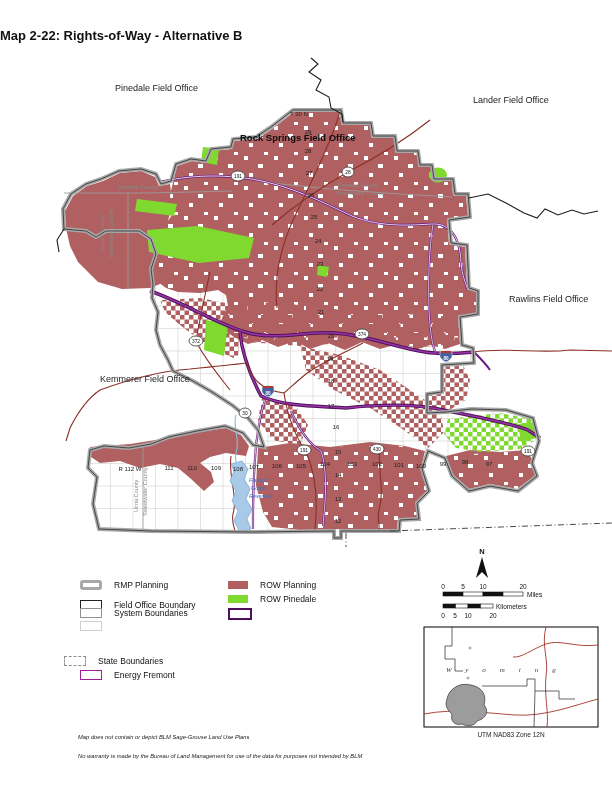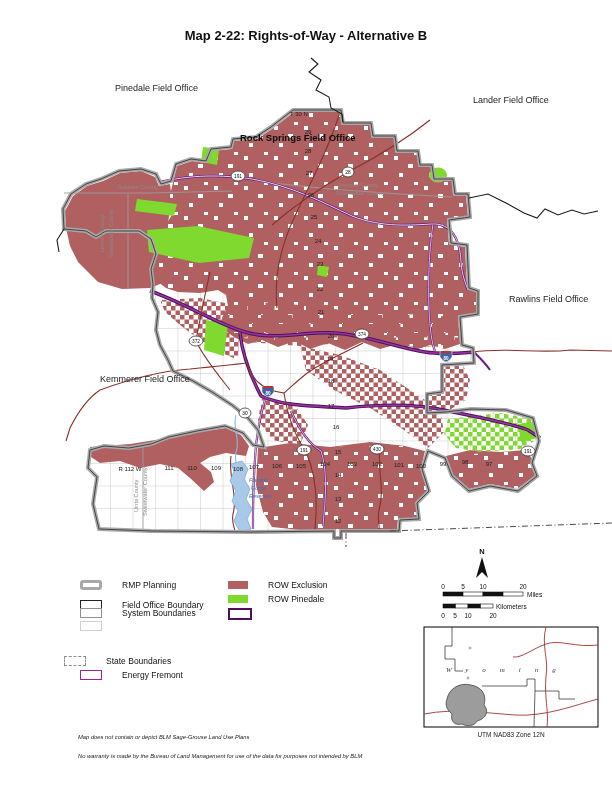--- a/index.html
+++ b/index.html
@@ -1,32 +1,32 @@
 <!DOCTYPE html>
 <html><head>
 <meta charset="utf-8">
 <style>
   html,body{margin:0;padding:0;background:#fff}
   body{width:612px;height:792px;position:relative;font-family:"Liberation Sans",sans-serif;overflow:hidden}
-  .title{position:absolute;top:28px;left:0;width:612px;text-align:center;font-size:13px;font-weight:bold;color:#111}
+  .title{position:absolute;top:28px;left:0;width:612px;font-size:13px;font-weight:bold;color:#111}
   svg{position:absolute;left:0;top:0}
   svg text{font-family:"Liberation Sans",sans-serif}
   .fo{font-size:9px;fill:#1c1c1c}
   .fob{font-size:9.5px;font-weight:bold;fill:#0d0d0d}
   .cty{font-size:5.6px;fill:#8a8a8a}
   .twp{font-size:6px;fill:#222;text-anchor:middle}
   .shl{font-size:4.8px;fill:#111;text-anchor:middle}
   .ishl{font-size:4.6px;fill:#fff;text-anchor:middle;font-weight:bold}
   .wat{font-size:5.4px;fill:#3f6fbe;font-style:italic}
   .sc{font-size:6.5px;fill:#111;text-anchor:middle}
   .scu{font-size:6.5px;fill:#111}
   .nlab{font-size:7.5px;font-weight:bold;fill:#111;text-anchor:middle}
   .wyo{font-size:7px;font-style:italic;fill:#3c3c3c;letter-spacing:14px;font-family:"Liberation Serif",serif}
   .cap{font-size:6.5px;fill:#222;text-anchor:middle}
-  .lrow{position:absolute;display:flex;align-items:center;gap:20px;font-size:8.5px;color:#111;line-height:1.18}
+  .lrow{position:absolute;display:flex;align-items:center;gap:12px;font-size:8.5px;color:#111;line-height:1.18}
   .lab{white-space:pre-line}
   .sw{width:20px;height:8px;flex:0 0 auto;background:#fff}
   .sw-rmp{border:3px solid #a8a8a8;border-radius:3px;width:16px;height:4px}
   .sw-fo{border:1px solid #222}
   .sw-cnty{border:1px solid #909090}
   .sw-plss{border:1px solid #cfcfcf}
   .sw-state{border:1px dashed #8f8f8f}
   .sw-ec{border:1.5px solid #9c1f9c}
   .sw-excl{background:#b06060}
   .sw-avoid{background:#80d92e}
@@ -329,21 +329,21 @@
   <div class="lrow" style="left:64px;top:656px">
     <span class="sw sw-state"></span>
     <span class="lab">State Boundaries</span>
   </div>
   <div class="lrow" style="left:80px;top:670px">
     <span class="sw sw-ec"></span>
     <span class="lab">Energy Fremont</span>
   </div>
   <div class="lrow" style="left:228px;top:580px">
     <span class="sw sw-excl"></span>
-    <span class="lab">ROW Exclusion</span>
+    <span class="lab">ROW Planning</span>
   </div>
   <div class="lrow" style="left:228px;top:594px">
     <span class="sw sw-avoid"></span>
     <span class="lab">ROW Pinedale</span>
   </div>
   <div class="lrow" style="left:228px;top:608px">
     <span class="sw sw-pref"></span>
   </div>
 </div>
 

